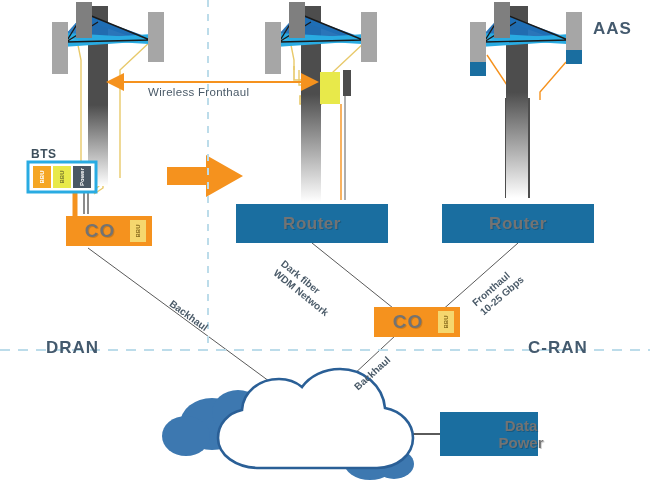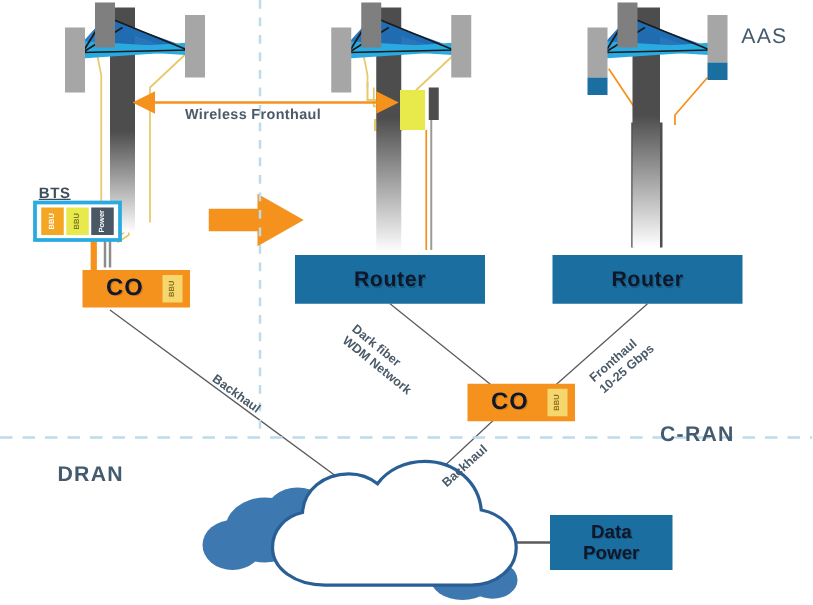--- a/index.html
+++ b/index.html
@@ -2,30 +2,30 @@
 <html><head>
 <meta charset="utf-8">
 <style>
   html,body{margin:0;padding:0;background:#ffffff;}
   body{width:650px;height:484px;overflow:hidden;
        font-family:"Liberation Sans","DejaVu Sans",sans-serif;}
   #stage{position:relative;width:650px;height:484px;background:#fff;}
   #stage svg{position:absolute;left:0;top:0;}
   .lbl{position:absolute;white-space:nowrap;}
   .region-label{font-size:17px;font-weight:bold;color:#445a6e;letter-spacing:1px;}
-  .aas-label{font-size:17px;font-weight:normal;color:#445a6e;letter-spacing:1px;}
-  .bts-label{font-size:12px;font-weight:bold;color:#3d4f5c;letter-spacing:.5px;text-decoration:underline;}
-  .wf-label{font-size:11.5px;font-weight:bold;color:#4a5a68;letter-spacing:.3px;}
+  .aas-label{font-size:17px;font-weight:bold;color:#445a6e;letter-spacing:1px;}
+  .bts-label{font-size:12px;font-weight:bold;color:#3d4f5c;letter-spacing:.5px;}
+  .wf-label{font-size:11.5px;font-weight:normal;color:#4a5a68;letter-spacing:.3px;}
   .diag-label{font-size:10px;font-weight:bold;color:#4a5a68;line-height:1.15;}
   .box-txt{position:absolute;display:flex;align-items:center;justify-content:center;
-           color:#0f172a;font-weight:bold;text-align:center;}
+           color:#737373;font-weight:bold;text-align:center;}
   .router-txt{font-size:17px;letter-spacing:.5px;
               text-shadow:1px 1px 0 rgba(0,0,0,.18);}
   .co-txt{font-size:19px;letter-spacing:1px;text-shadow:1px 1px 0 rgba(0,0,0,.15);}
-  .dc-txt{font-size:15px;line-height:1.15;text-shadow:1px 1px 0 rgba(0,0,0,.18);}
+  .dc-txt{font-size:15px;line-height:1.15;text-shadow:1px 1px 0 rgba(0,0,0,.18);margin-left:32px;}
   .cloud-txt{position:absolute;display:flex;align-items:center;justify-content:center;
              font-size:20px;font-weight:bold;color:#4a5a68;letter-spacing:2px;}
   .vtxt{position:absolute;display:flex;align-items:center;justify-content:center;
         font-size:6px;font-weight:bold;color:#ffffff;
         transform:rotate(-90deg);transform-origin:center center;}
   .vtxt.dark{color:#ffffff;}
 </style>
 </head>
 <body>
 
@@ -203,21 +203,21 @@
     <rect x="438" y="311" width="16" height="22" fill="#f5d76e"></rect>
 
     <rect x="440" y="412" width="98" height="44" fill="#1a6ea0"></rect>
 
     <rect x="28" y="162" width="68" height="30" fill="#ffffff" stroke="#29abe2" stroke-width="3"></rect>
     <rect x="33" y="166" width="18" height="22" fill="#f5a623"></rect>
     <rect x="53" y="166" width="18" height="22" fill="#e8e94a"></rect>
     <rect x="73" y="166" width="18" height="22" fill="#4a5764"></rect>
   </svg>
 
-  <div class="lbl region-label" style="left:46px;top:338px;margin-top:32px;">DRAN</div>
+  <div class="lbl region-label" style="left:46px;top:338px;">DRAN</div>
   <div class="lbl region-label" style="left:528px;top:338px;">C-RAN</div>
 
   <div class="lbl aas-label" style="left:593px;top:19px;">AAS</div>
 
   <div class="lbl bts-label" style="left:31px;top:147px;">BTS</div>
 
   <div class="vtxt" style="left:33px;top:166px;width:18px;height:22px;">BBU</div>
   <div class="vtxt" style="left:53px;top:166px;width:18px;height:22px;color:#7a7a2e;">BBU</div>
   <div class="vtxt dark" style="left:73px;top:166px;width:18px;height:22px;">Power</div>
 

